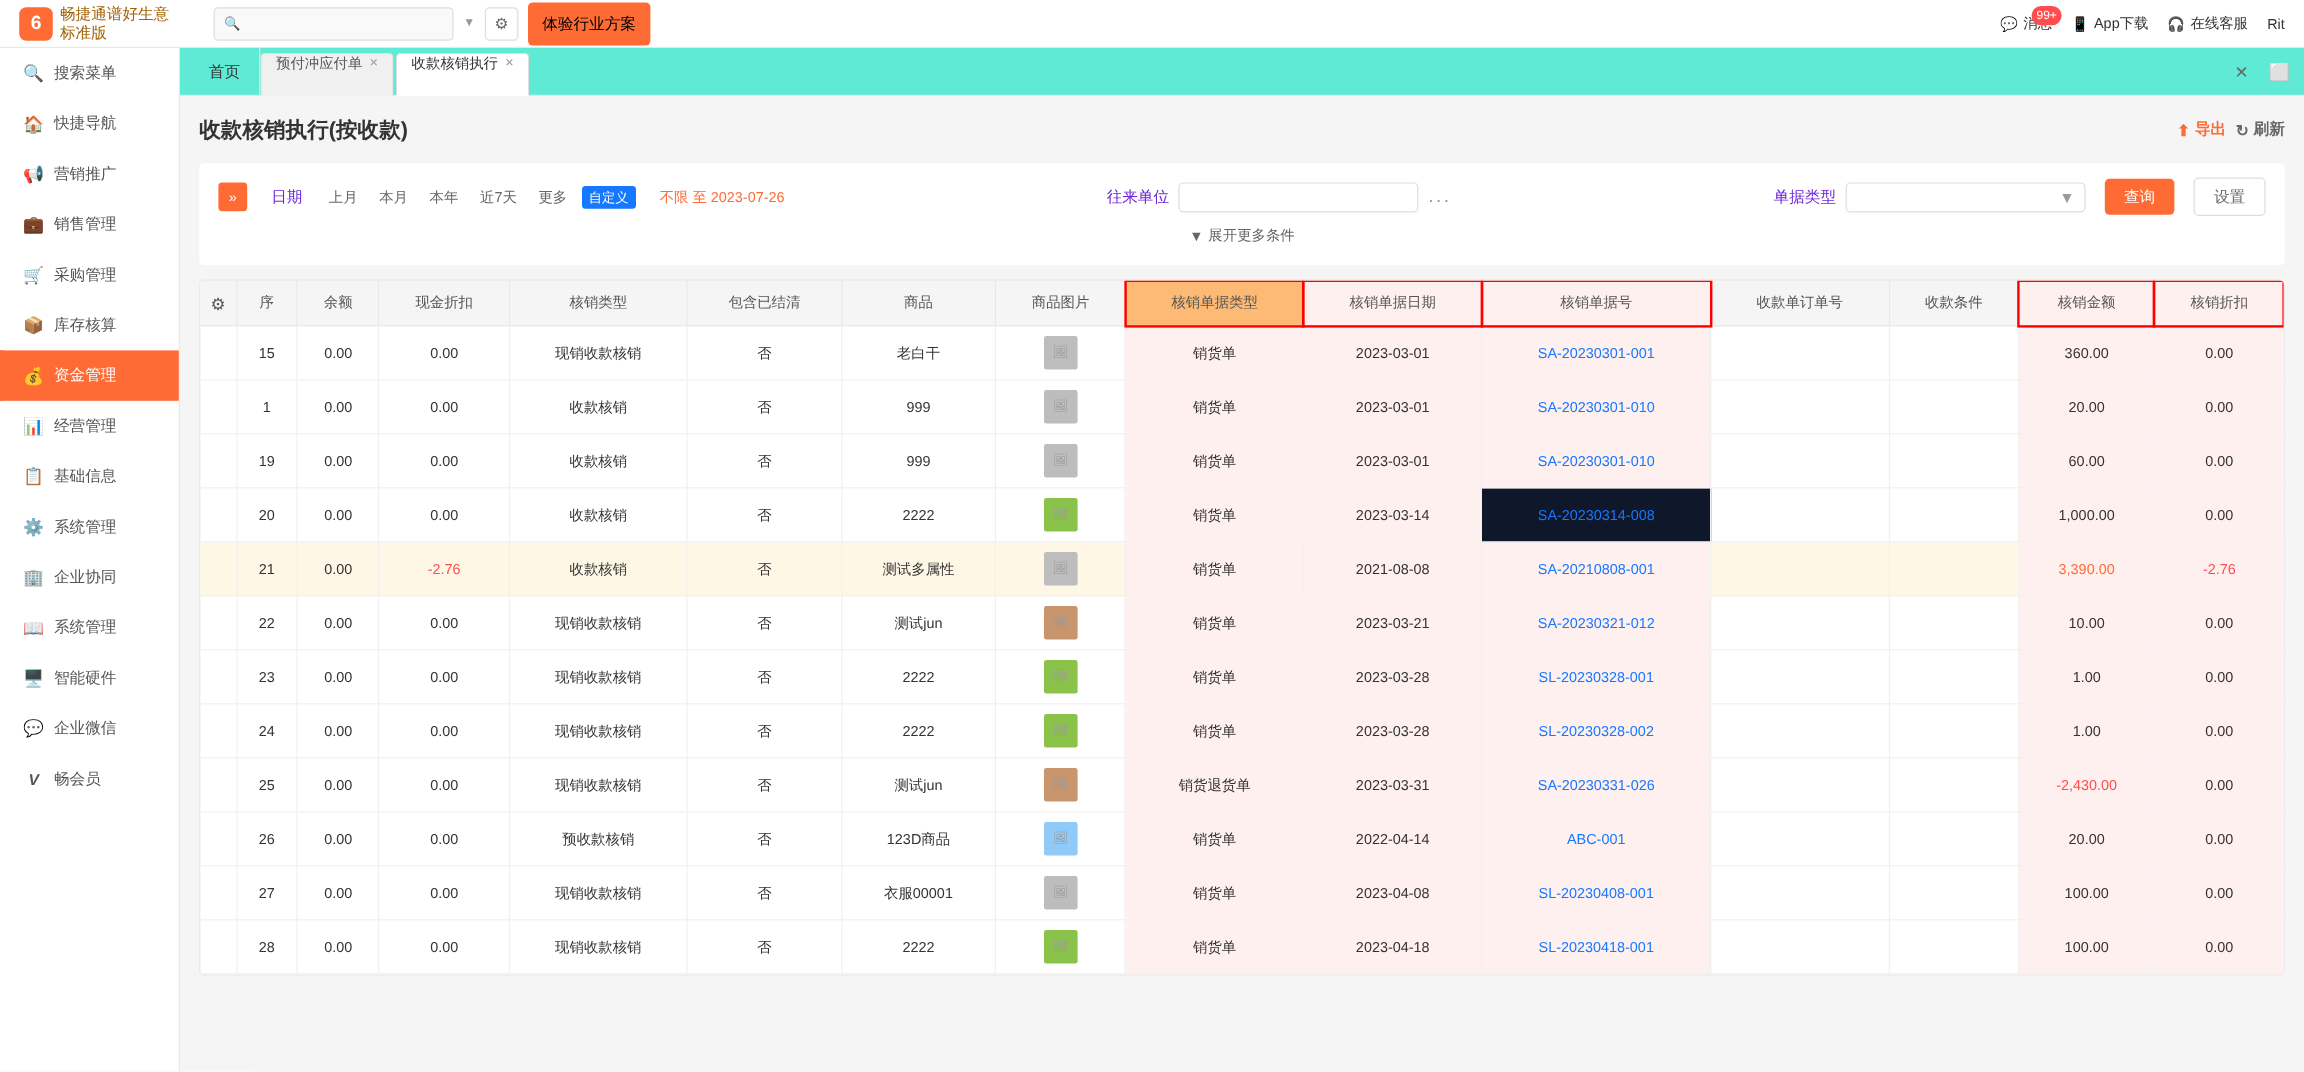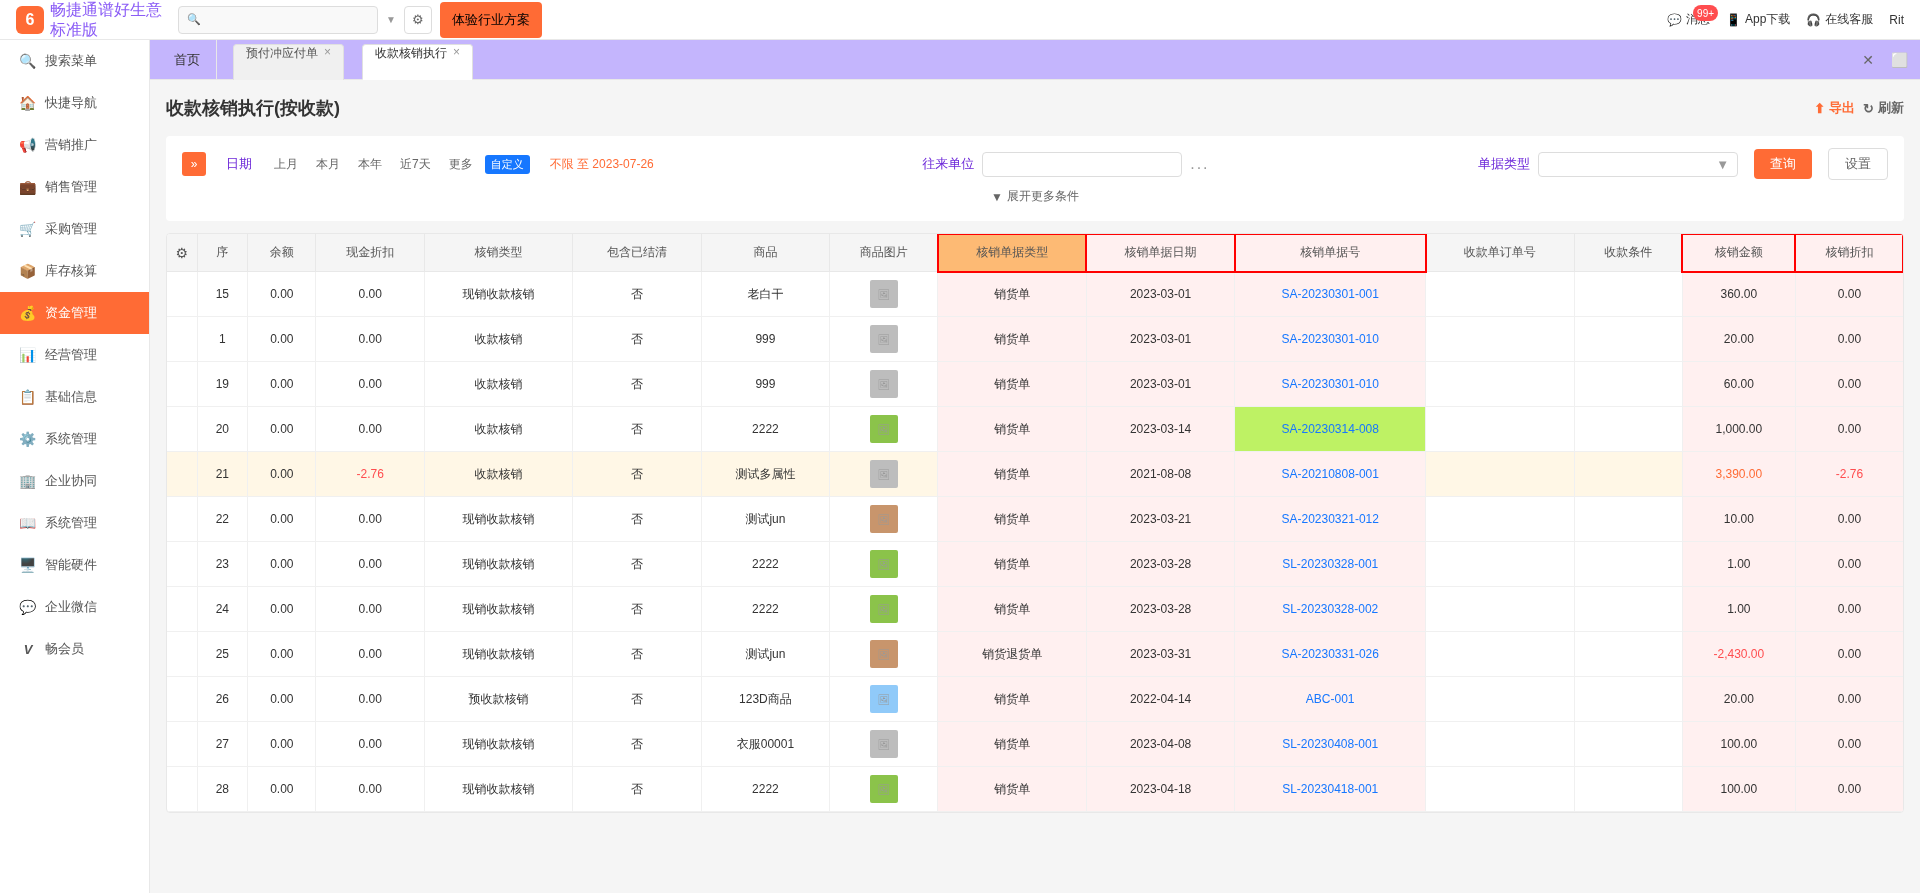--- a/index.html
+++ b/index.html
@@ -2,21 +2,21 @@
 <html><head>
   <meta charset="utf-8">
   <style>
     * { box-sizing: border-box; margin: 0; padding: 0; }
     body { font-family: 'Microsoft YaHei', Arial, sans-serif; font-size: 13px; background: #f5f5f5; color: #333; overflow: hidden; }
 
     
     .top-bar { height: 40px; background: #fff; display: flex; align-items: center; padding: 0 16px; border-bottom: 1px solid #e8e8e8; gap: 12px; }
     .top-bar-logo { display: flex; align-items: center; gap: 6px; width: 150px; }
     .logo-icon { width: 28px; height: 28px; background: #ff6b35; border-radius: 6px; display: flex; align-items: center; justify-content: center; color: white; font-size: 16px; font-weight: bold; }
-    .logo-text { font-size: 16px; color: #8b5cf6; line-height: 1.2; }
+    .logo-text { font-size: 13px; color: #a16207; line-height: 1.2; }
     .top-bar-search { flex: 1; display: flex; align-items: center; gap: 8px; }
     .search-box { height: 28px; border: 1px solid #ddd; border-radius: 4px; padding: 0 8px; width: 200px; background: #f9f9f9; color: #999; font-size: 12px; display: flex; align-items: center; gap: 4px; }
     .dropdown-arrow { color: #999; font-size: 10px; }
     .gear-btn { width: 28px; height: 28px; border: 1px solid #ddd; border-radius: 4px; display: flex; align-items: center; justify-content: center; cursor: pointer; color: #666; }
     .solution-btn { background: #ff6b35; color: #000000; border: none; border-radius: 4px; padding: 4px 12px; font-size: 13px; cursor: pointer; height: 36px; }
     .top-bar-right { display: flex; align-items: center; gap: 16px; margin-left: auto; }
     .notif-item { display: flex; align-items: center; gap: 4px; font-size: 12px; color: #333; cursor: pointer; position: relative; }
     .badge { background: #ff4d4f; color: white; font-size: 10px; border-radius: 8px; padding: 0 4px; min-width: 16px; height: 16px; display: flex; align-items: center; justify-content: center; position: absolute; top: -6px; right: -8px; }
     .user-name { font-size: 12px; color: #333; }
 
@@ -24,21 +24,21 @@
     .layout { display: flex; height: calc(100vh - 40px); }
     .sidebar { width: 150px; background: #fff; border-right: 1px solid #e8e8e8; display: flex; flex-direction: column; flex-shrink: 0; }
     .sidebar-item { display: flex; align-items: center; gap: 8px; padding: 12px 16px; cursor: pointer; color: #555; font-size: 13px; border-left: 3px solid transparent; }
     .sidebar-item.active { background: #ff6b35; color: white; border-left-color: #ff6b35; }
     .sidebar-icon { width: 18px; height: 18px; display: flex; align-items: center; justify-content: center; font-size: 14px; flex-shrink: 0; }
 
     
     .main-content { flex: 1; display: flex; flex-direction: column; overflow: hidden; }
 
     
-    .tab-bar { height: 40px; background: #c4b5fd; display: flex; align-items: center; border-bottom: 1px solid #e8e8e8; padding: 0 8px; gap: 16px; }
+    .tab-bar { height: 40px; background: #5eead4; display: flex; align-items: center; border-bottom: 1px solid #e8e8e8; padding: 0 8px; gap: 0; }
     .home-tab { padding: 0 16px; height: 40px; display: flex; align-items: center; color: #333; font-size: 13px; cursor: pointer; border-right: 1px solid #e8e8e8; }
     .tab { height: 36px; display: flex; gap: 6px; padding: 0 12px; background: #f0f0f0; border-radius: 4px 4px 0 0; margin-right: 2px; font-size: 12px; color: #555; cursor: pointer; border: 1px solid #e0e0e0; border-bottom: none; margin-top: 4px; }
     .tab.active { background: #fff; color: #333; border-bottom: 1px solid #fff; }
     .tab-close { color: #999; font-size: 12px; cursor: pointer; }
     .tab-bar-right { margin-left: auto; display: flex; align-items: center; gap: 8px; }
     .window-btn { width: 24px; height: 24px; display: flex; align-items: center; justify-content: center; color: #666; cursor: pointer; font-size: 14px; }
 
     
     .page-content { flex: 1; overflow: auto; padding: 16px; background: #f5f5f5; }
     .page-title { font-size: 18px; font-weight: bold; color: #333; margin-bottom: 16px; display: flex; align-items: center; justify-content: space-between; }
@@ -347,21 +347,21 @@
     <td></td>
     <td>20</td>
     <td>0.00</td>
     <td>0.00</td>
     <td>收款核销</td>
     <td>否</td>
     <td>2222</td>
     <td><div class="img-thumb img-thumb-green">🖼</div></td>
     <td style="background:#fff0f0;">销货单</td>
     <td style="background:#fff0f0;">2023-03-14</td>
-    <td style="background:#bef264;"><a class="link-text">SA-20230314-008</a></td>
+    <td style="background:#0f172a;"><a class="link-text">SA-20230314-008</a></td>
     <td></td>
     <td></td>
     <td style="background:#fff0f0;">1,000.00</td>
     <td style="background:#fff0f0;">0.00</td>
   </tr>
                 <tr class="highlight">
     <td></td>
     <td>21</td>
     <td>0.00</td>
     <td class="text-red">-2.76</td>

